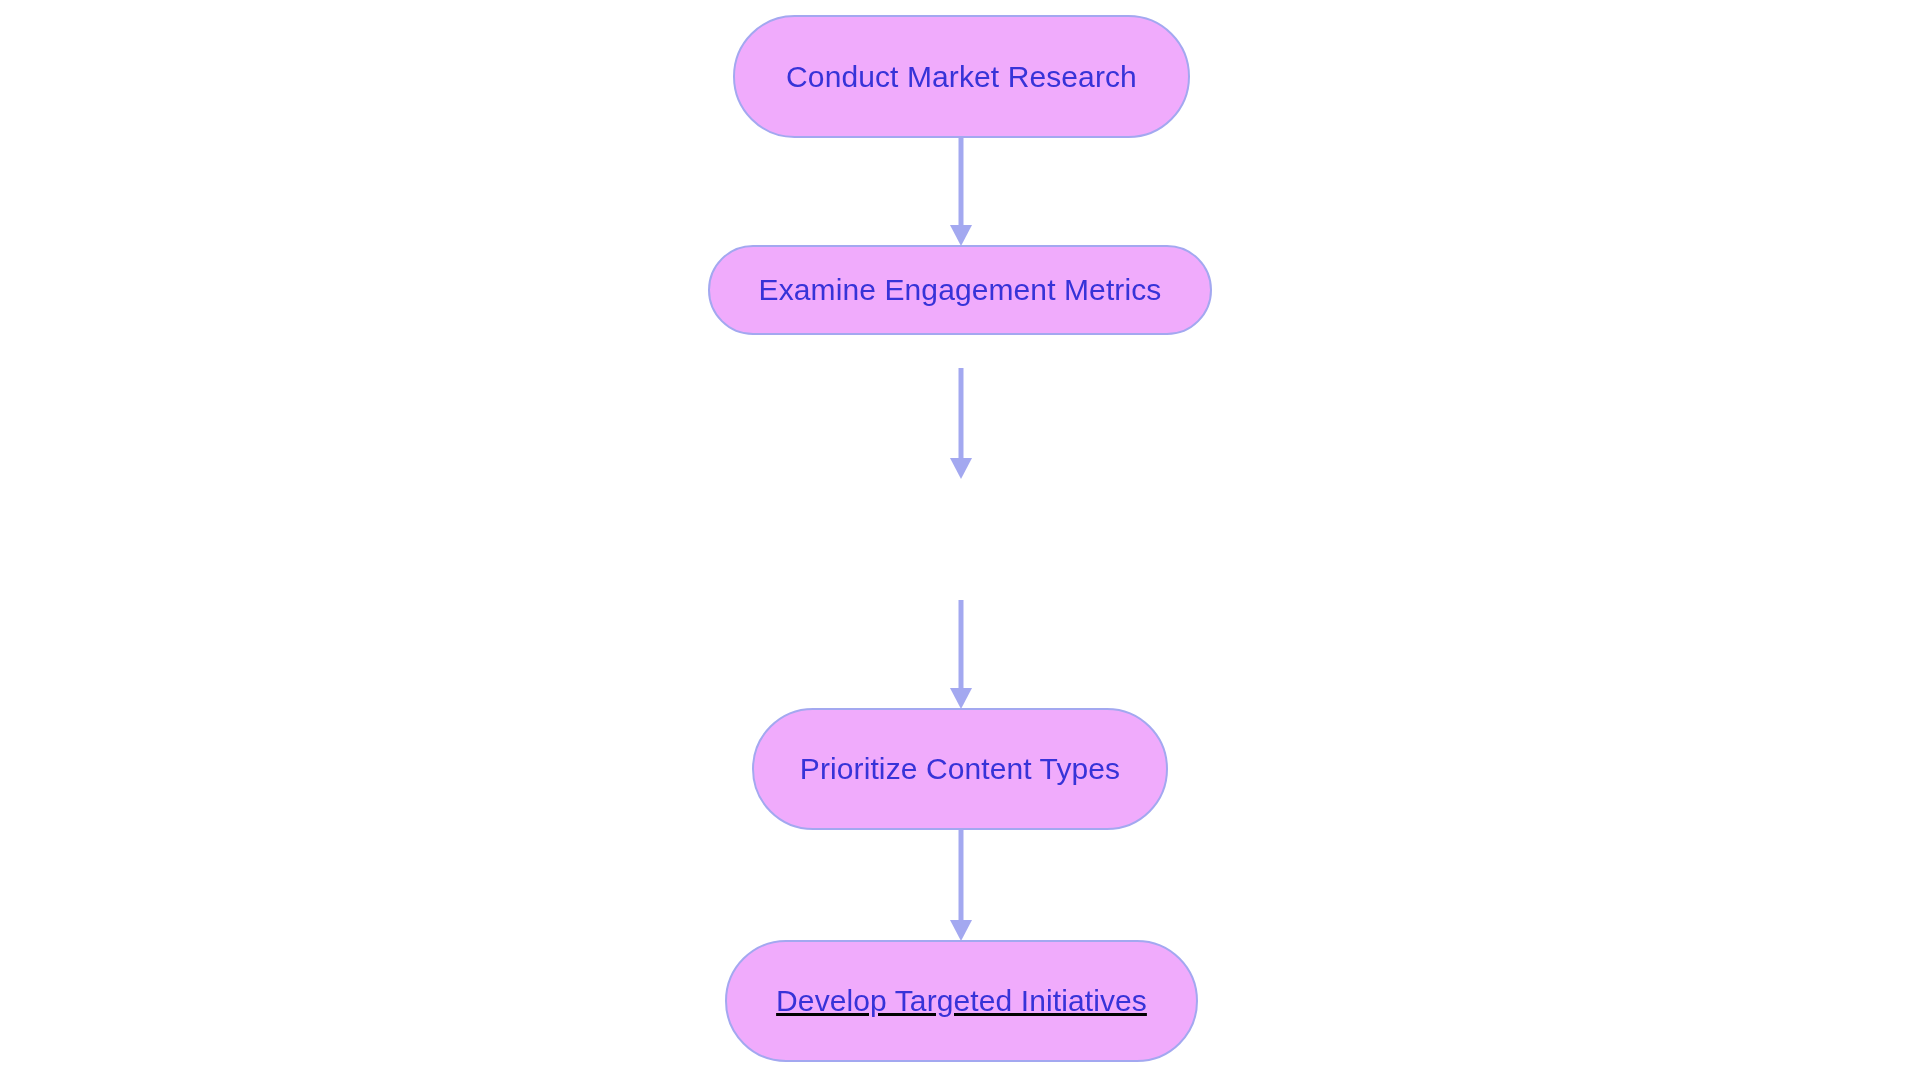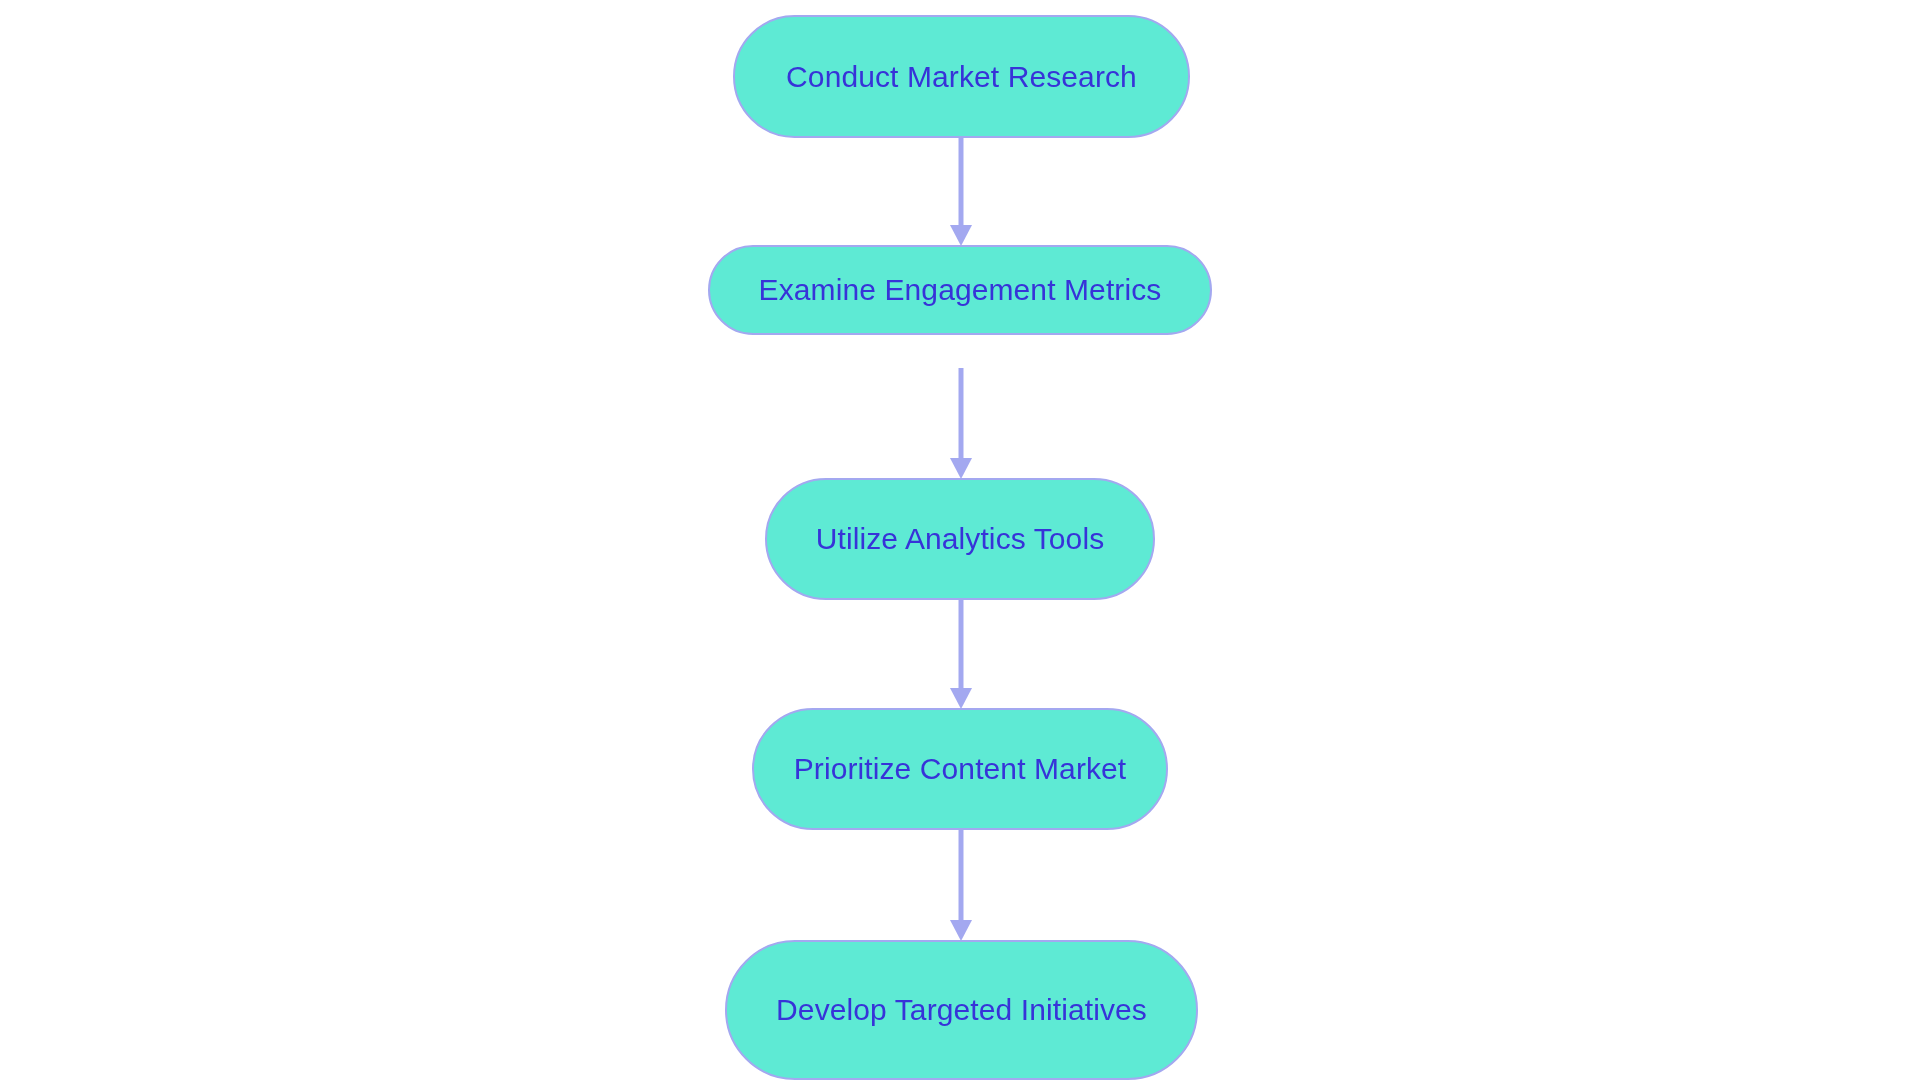--- a/index.html
+++ b/index.html
@@ -25,21 +25,21 @@
     width: 1920px;
     height: 1083px;
     pointer-events: none;
   }
   .node {
     position: absolute;
     box-sizing: border-box;
     display: flex;
     align-items: center;
     justify-content: center;
-    background: #5eead4;
+    background: #f0abfc;
     border: 2px solid #a3a8f0;
     border-radius: 9999px;
     z-index: 2;
     text-align: right;
   }
   .node-label {
     color: #3733d8;
     font-size: 30px;
     font-weight: 400;
     letter-spacing: 0.1px;
@@ -75,25 +75,22 @@
   </svg>
 
   <div class="node" style="left:733px; top:15px; width:457px; height:123px;">
     <span class="node-label">Conduct Market Research</span>
   </div>
 
   <div class="node" style="left:708px; top:245px; width:504px; height:90px;">
     <span class="node-label">Examine Engagement Metrics</span>
   </div>
 
-  <div class="node" style="left:765px; top:478px; width:390px; height:122px;">
-    <span class="node-label">Utilize Analytics Tools</span>
+
+  <div class="node" style="left:752px; top:708px; width:416px; height:122px;">
+    <span class="node-label">Prioritize Content Types</span>
   </div>
 
-  <div class="node" style="left:752px; top:708px; width:416px; height:122px;">
-    <span class="node-label">Prioritize Content Market</span>
-  </div>
-
-  <div class="node" style="left:725px; top:940px; width:473px; height:140px;">
+  <div class="node" style="left:725px; top:940px; width:473px; height:122px;text-decoration:underline;">
     <span class="node-label">Develop Targeted Initiatives</span>
   </div>
 
 </div>
 
 </body></html>

